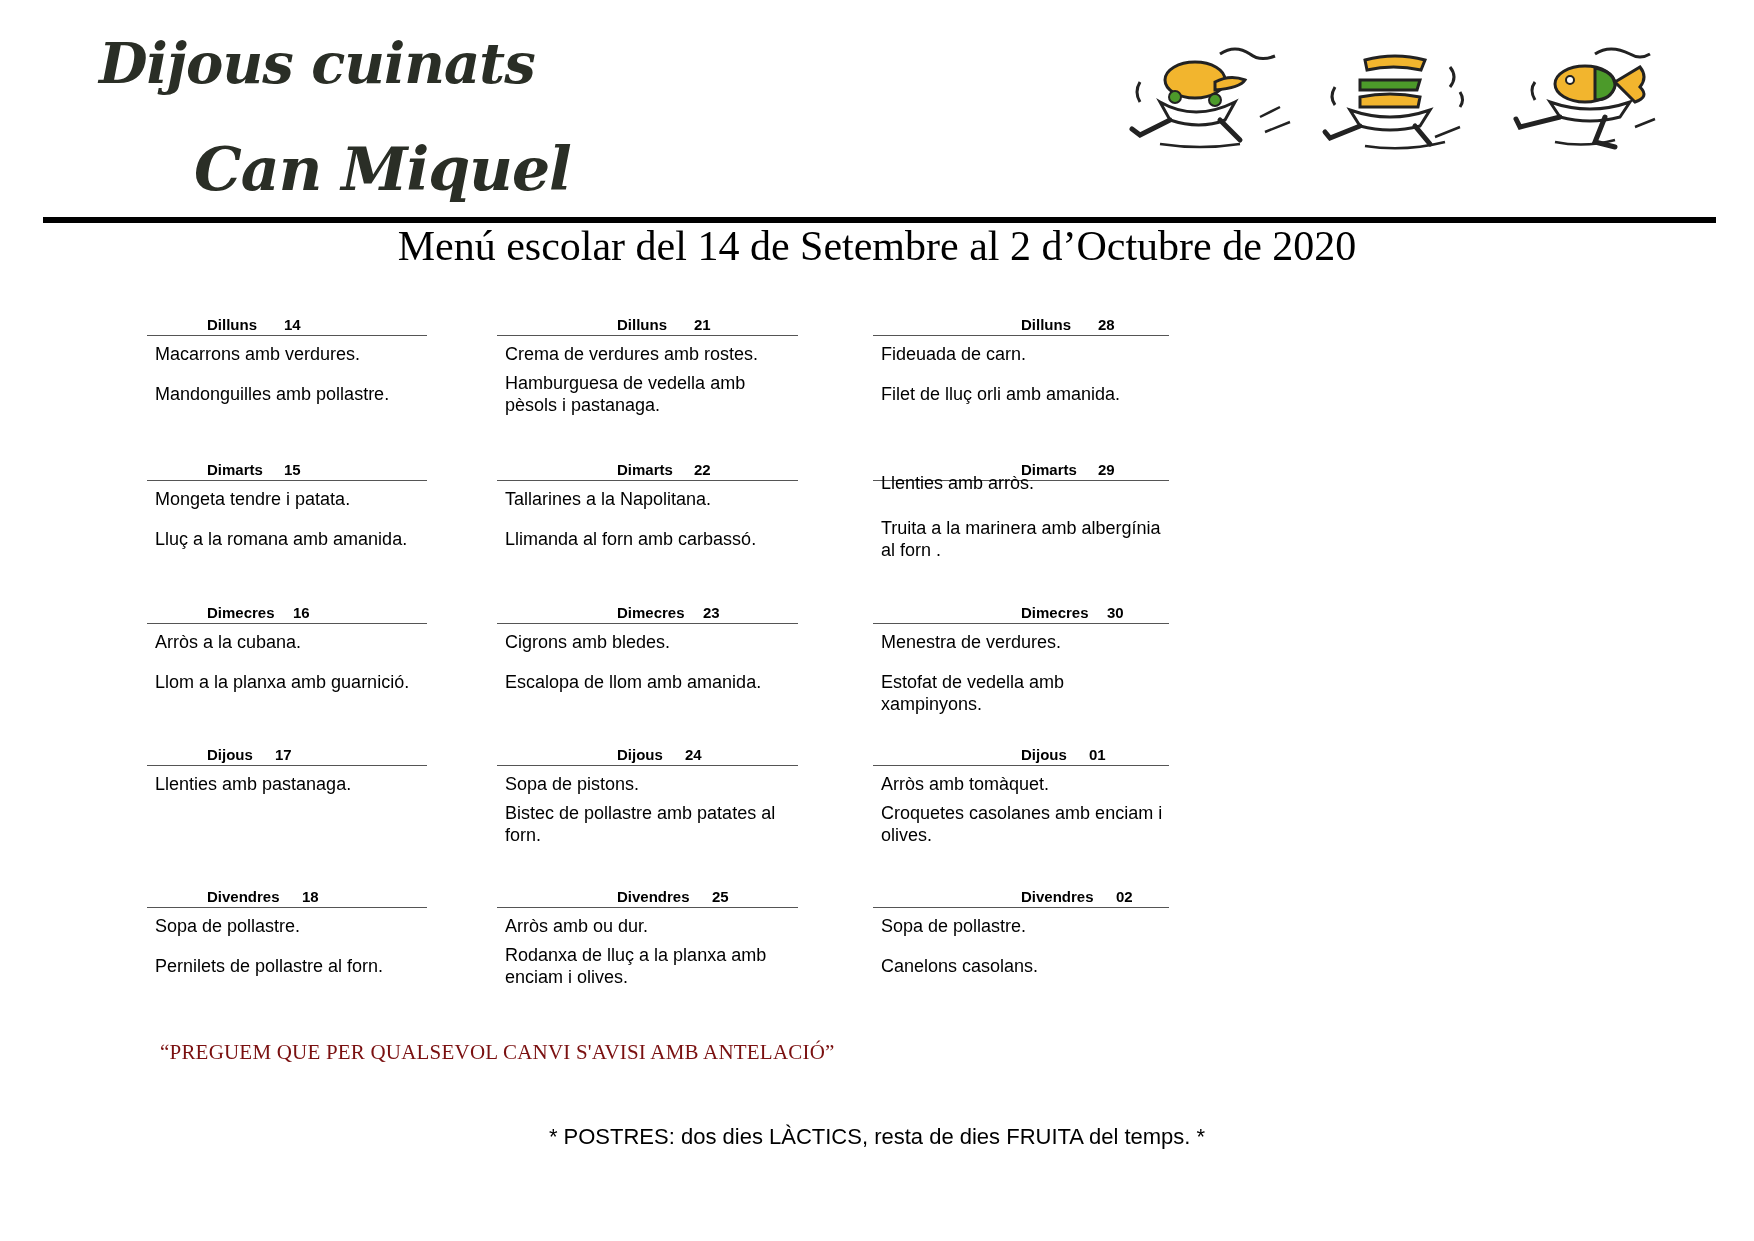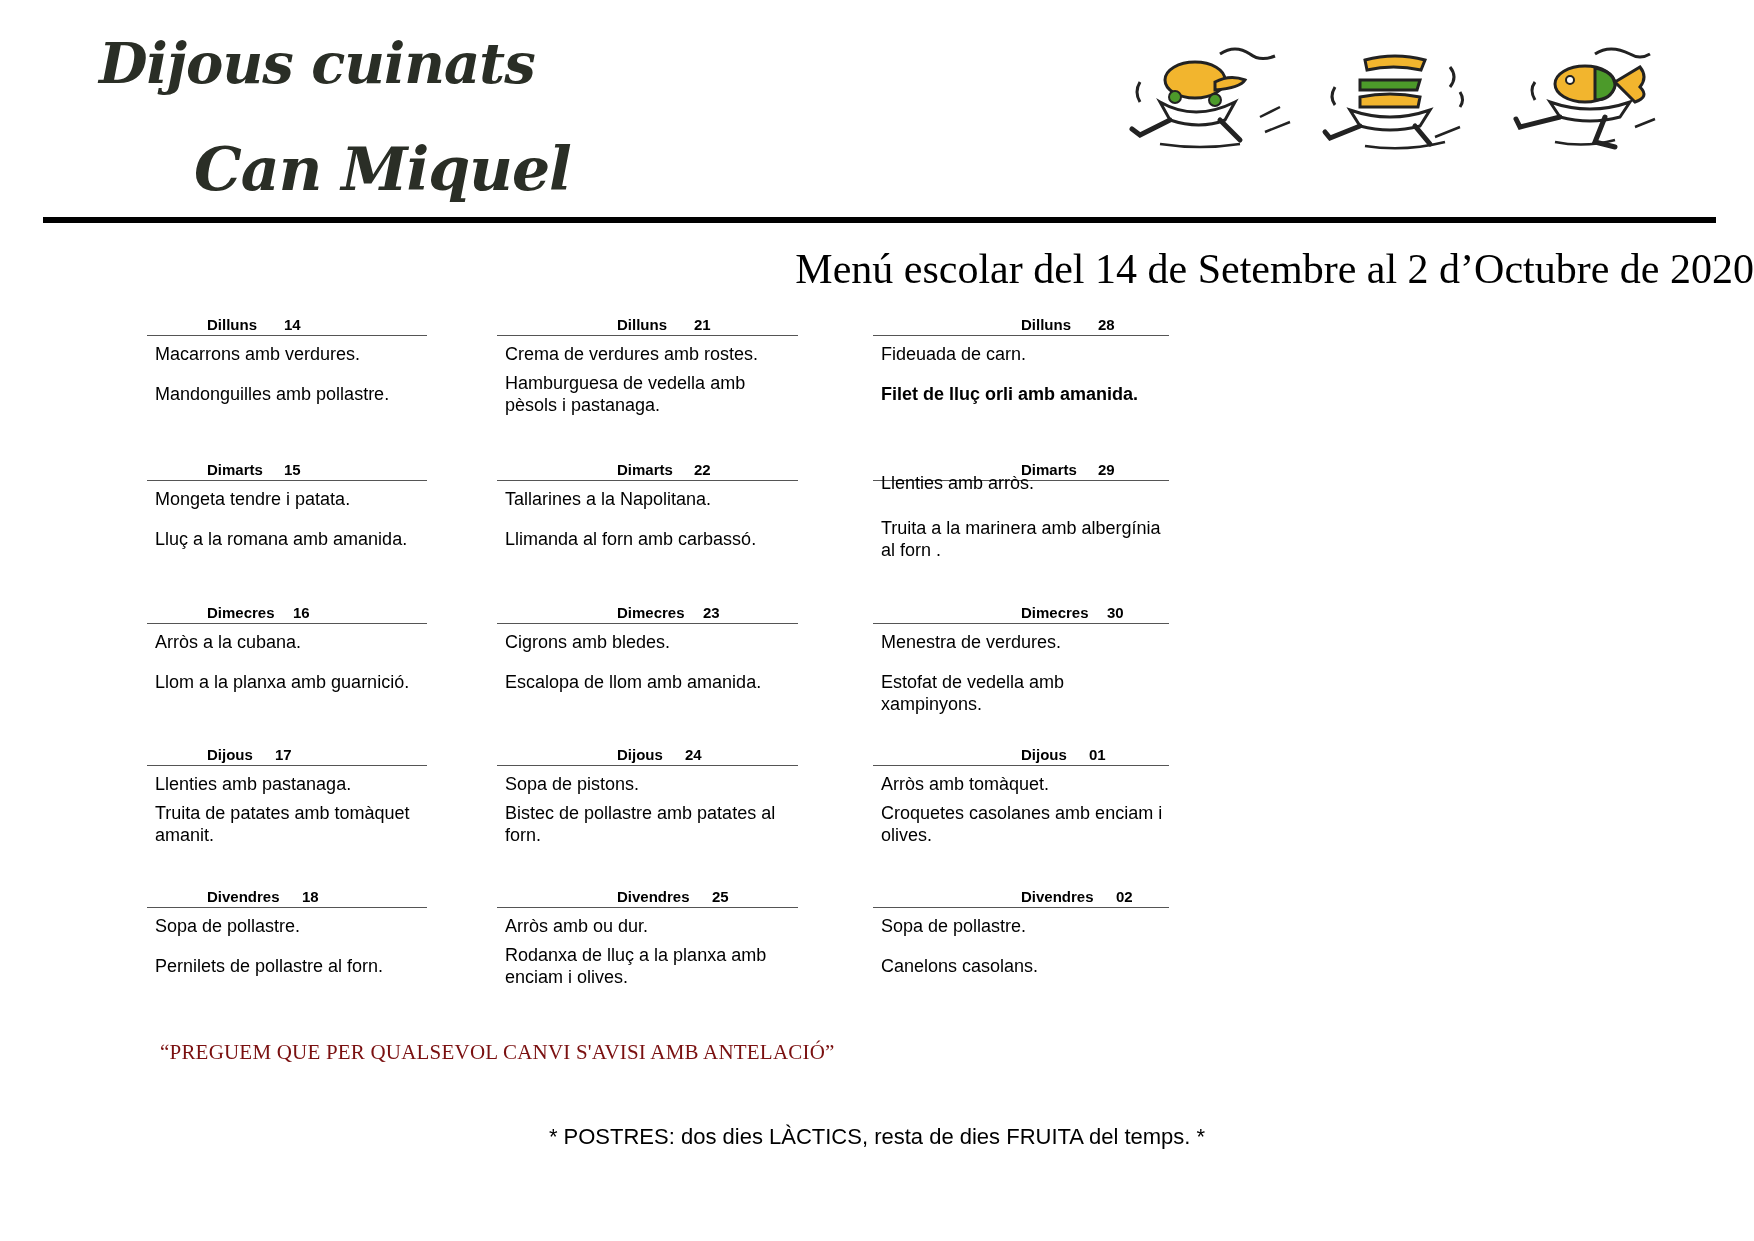--- a/index.html
+++ b/index.html
@@ -8,22 +8,22 @@
   .logo { position: absolute; left: 99px; top: 30px; width: 400px; height: 160px; }
   .logo .line1, .logo .line2 {
     position: absolute; font-family: "DejaVu Serif", serif; font-style: italic; font-weight: bold;
     color: #2a2e26; white-space: nowrap; letter-spacing: -1px;
   }
   .logo .line1 { left: 0; top: 0; font-size: 56px; }
   .logo .line2 { left: 95px; top: 68px; font-size: 60px; margin-top: 36px; }
   .mascots { position: absolute; left: 1120px; top: 42px; width: 560px; height: 110px; }
   .mascot { position: absolute; top: 0; width: 180px; height: 110px; }
   .rule { position: absolute; left: 43px; top: 217px; width: 1673px; height: 6px; background: #000; }
-  .title { position: absolute; left: 0; width: 1754px; top: 222px; text-align: right;
-           font-family: "Liberation Serif", serif; font-size: 42px; margin-top: 23px; }
+  .title { position: absolute; left: 0; width: 1754px; top: 222px; text-align: center;
+           font-family: "Liberation Serif", serif; font-size: 42px; }
   .day { position: absolute; }
   .day-header { font-weight: bold; font-size: 15px; height: 20px; line-height: 20px;
                 border-bottom: 1.5px solid #555; position: relative; }
   .day-header span.lbl { position: absolute; top: 0; }
   .dish { font-size: 18px; line-height: 22px; padding-left: 8px; position: absolute; left: 0; }
   .note { position: absolute; left: 160px; top: 1040px; font-family: "Liberation Serif", serif;
           font-size: 21px; color: #7a1010; letter-spacing: 0.2px; }
   .postres { position: absolute; left: 0; width: 1754px; top: 1124px; text-align: center; font-size: 22px; }
 </style>
 </head>
@@ -96,21 +96,20 @@
       </div>
       <div class="dish" style="top:28px;width:270px">Arròs a la cubana.</div>
       <div class="dish dish2" style="width: 270px; top: 68px;">Llom a la planxa amb guarnició.</div>
     </div>
     <div class="day" style="left: 147px; top: 745px; width: 280px; height: 125px;">
       <div class="day-header">
         <span class="lbl" style="left:60px">Dijous</span>
         <span class="lbl" style="left:128px">17</span>
       </div>
       <div class="dish" style="top:28px;width:270px">Llenties amb pastanaga.</div>
-      <div class="dish dish2" style="width: 270px; top: 57px;">Truita de patates amb tomàquet amanit.</div>
     </div>
     <div class="day" style="left: 147px; top: 887px; width: 280px; height: 125px;">
       <div class="day-header">
         <span class="lbl" style="left:60px">Divendres</span>
         <span class="lbl" style="left:155px">18</span>
       </div>
       <div class="dish" style="top:28px;width:270px">Sopa de pollastre.</div>
       <div class="dish dish2" style="width: 270px; top: 68px;">Pernilets de pollastre al forn.</div>
     </div>
     <div class="day" style="left: 497px; top: 315px; width: 301px; height: 125px;">
@@ -152,21 +151,21 @@
       </div>
       <div class="dish" style="top:28px;width:291px">Arròs amb ou dur.</div>
       <div class="dish dish2" style="width: 291px; top: 57px;">Rodanxa de lluç a la planxa amb enciam i olives.</div>
     </div>
     <div class="day" style="left: 873px; top: 315px; width: 296px; height: 125px;">
       <div class="day-header">
         <span class="lbl" style="left:148px">Dilluns</span>
         <span class="lbl" style="left:225px">28</span>
       </div>
       <div class="dish" style="top:28px;width:286px">Fideuada de carn.</div>
-      <div class="dish dish2" style="width: 286px; top: 68px; font-weight: bold;">Filet de lluç orli amb amanida.</div>
+      <div class="dish dish2" style="width: 286px; top: 68px;">Filet de lluç orli amb amanida.</div>
     </div>
     <div class="day" style="left: 873px; top: 460px; width: 296px; height: 125px;">
       <div class="day-header">
         <span class="lbl" style="left:148px">Dimarts</span>
         <span class="lbl" style="left:225px">29</span>
       </div>
       <div class="dish" style="top:12px;width:286px">Llenties amb arròs.</div>
       <div class="dish dish2" style="width: 286px; top: 57px;">Truita a la marinera amb albergínia al forn .</div>
     </div>
     <div class="day" style="left: 873px; top: 603px; width: 296px; height: 125px;">

